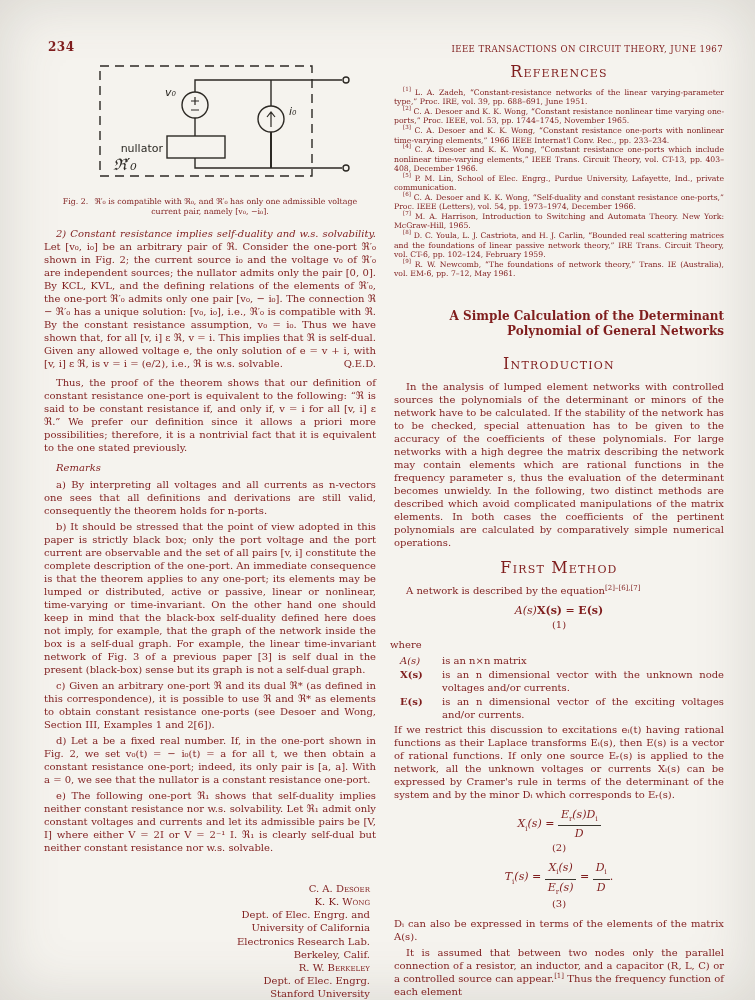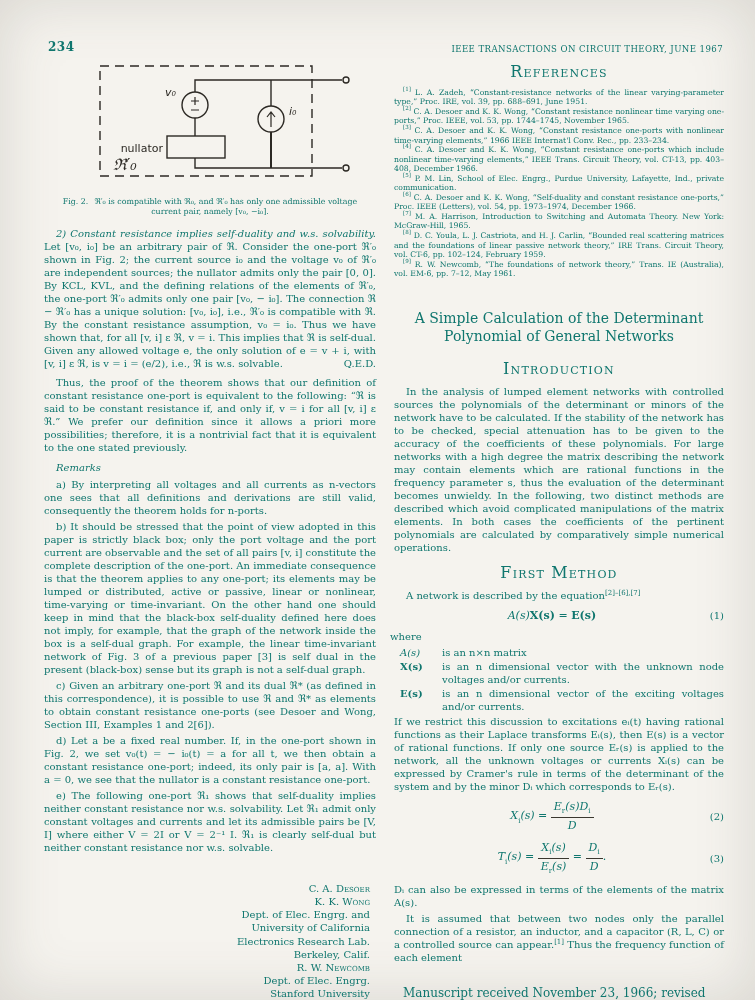--- a/index.html
+++ b/index.html
@@ -1,19 +1,19 @@
 <!DOCTYPE html>
 <html><head>
 <meta charset="utf-8">
 <style>
   html,body{margin:0;padding:0;}
   body{width:755px;height:1000px;background:#e9e7e2;overflow:hidden;}
   .page{
     position:relative;width:755px;height:1000px;background:#f5f3ee;
-    font-family:"DejaVu Serif","DejaVu Sans",serif;color:#0f766e;
+    font-family:"DejaVu Serif","DejaVu Sans",serif;color:#7f1d1d;
     box-shadow:inset 0 0 60px rgba(90,85,70,.18);
   }
   .pgnum{position:absolute;left:48px;top:40px;font-size:12px;font-weight:bold;letter-spacing:.5px;}
   .journal{position:absolute;right:32px;top:44px;font-size:8.6px;letter-spacing:.4px;text-align:center;}
   .col{position:absolute;top:60px;font-size:10px;line-height:1.3;text-align:justify;}
   .col-left{left:44px;width:332px;}
   .col-right{left:394px;width:330px;}
   p{margin:0 0 3px 0;}
   .indent{text-indent:12px;}
   .it{font-style:italic;}
@@ -29,26 +29,26 @@
   .signature div{white-space:nowrap;}
   
   .refs-heading,.sec-heading{
     text-align:center;font-variant:small-caps;letter-spacing:1.2px;
     font-size:16px;margin:2px 0 5px 0;font-weight:normal;text-indent:0;
   }
   .refs{font-size:7.7px;line-height:1.24;}
   .refs p{margin:0;text-indent:9px;}
   .refs sup{font-size:5.6px;}
   .article-title{
-    font-size:14px;font-weight:normal;line-height:1.3;text-align:center;
+    font-size:12px;font-weight:bold;line-height:1.3;text-align:right;
     margin:30px 0 14px 0;
   }
   sup{font-size:7px;line-height:0;}
   
-  .eq-row{display:flex;align-items:center;margin:7px 0 7px 0;}
+  .eq-row{display:flex;align-items:center;margin:7px 0 7px 0;flex-direction:column;}
   .eq-body{flex:1;text-align:center;font-size:11px;}
   .eq-tag{font-size:10px;}
   .frac{display:inline-block;text-align:center;vertical-align:-0.9em;}
   .frac .num{display:block;padding:0 3px 1px 3px;}
   .frac .den{display:block;border-top:1px solid #3a372f;padding:1px 3px 0 3px;}
   sub{font-size:7px;}
   .b{font-weight:bold;}
   
   .defs{margin:2px 0 2px 6px;}
   .def-row{display:flex;margin-bottom:1px;}
@@ -116,21 +116,21 @@
     <p class="indent">d) Let a be a fixed real number. If, in the one-port shown in Fig. 2, we set v₀(t) = − i₀(t) = a for all t, we then obtain a constant resistance one-port; indeed, its only pair is [a, a]. With a = 0, we see that the nullator is a constant resistance one-port.</p>
     <p class="indent">e) The following one-port ℜ₁ shows that self-duality implies neither constant resistance nor w.s. solvability. Let ℜ₁ admit only constant voltages and currents and let its admissible pairs be [V, I] where either V = 2I or V = 2⁻¹ I. ℜ₁ is clearly self-dual but neither constant resistance nor w.s. solvable.</p>
 
     <div class="signature">
       <div class="sc">C. A. Desoer</div>
       <div class="sc">K. K. Wong</div>
       <div>Dept. of Elec. Engrg. and</div>
       <div>University of California</div>
       <div>Electronics Research Lab.</div>
       <div>Berkeley, Calif.</div>
-      <div class="sc">R. W. Newcomb</div>
+      <div class="sc">R. W. Berkeley</div>
       <div>Dept. of Elec. Engrg.</div>
       <div>Stanford University</div>
       <div>Stanford, Calif.</div>
     </div>
   </div>
 
   <div class="col col-right">
 
     <div class="refs-heading">References</div>
 

